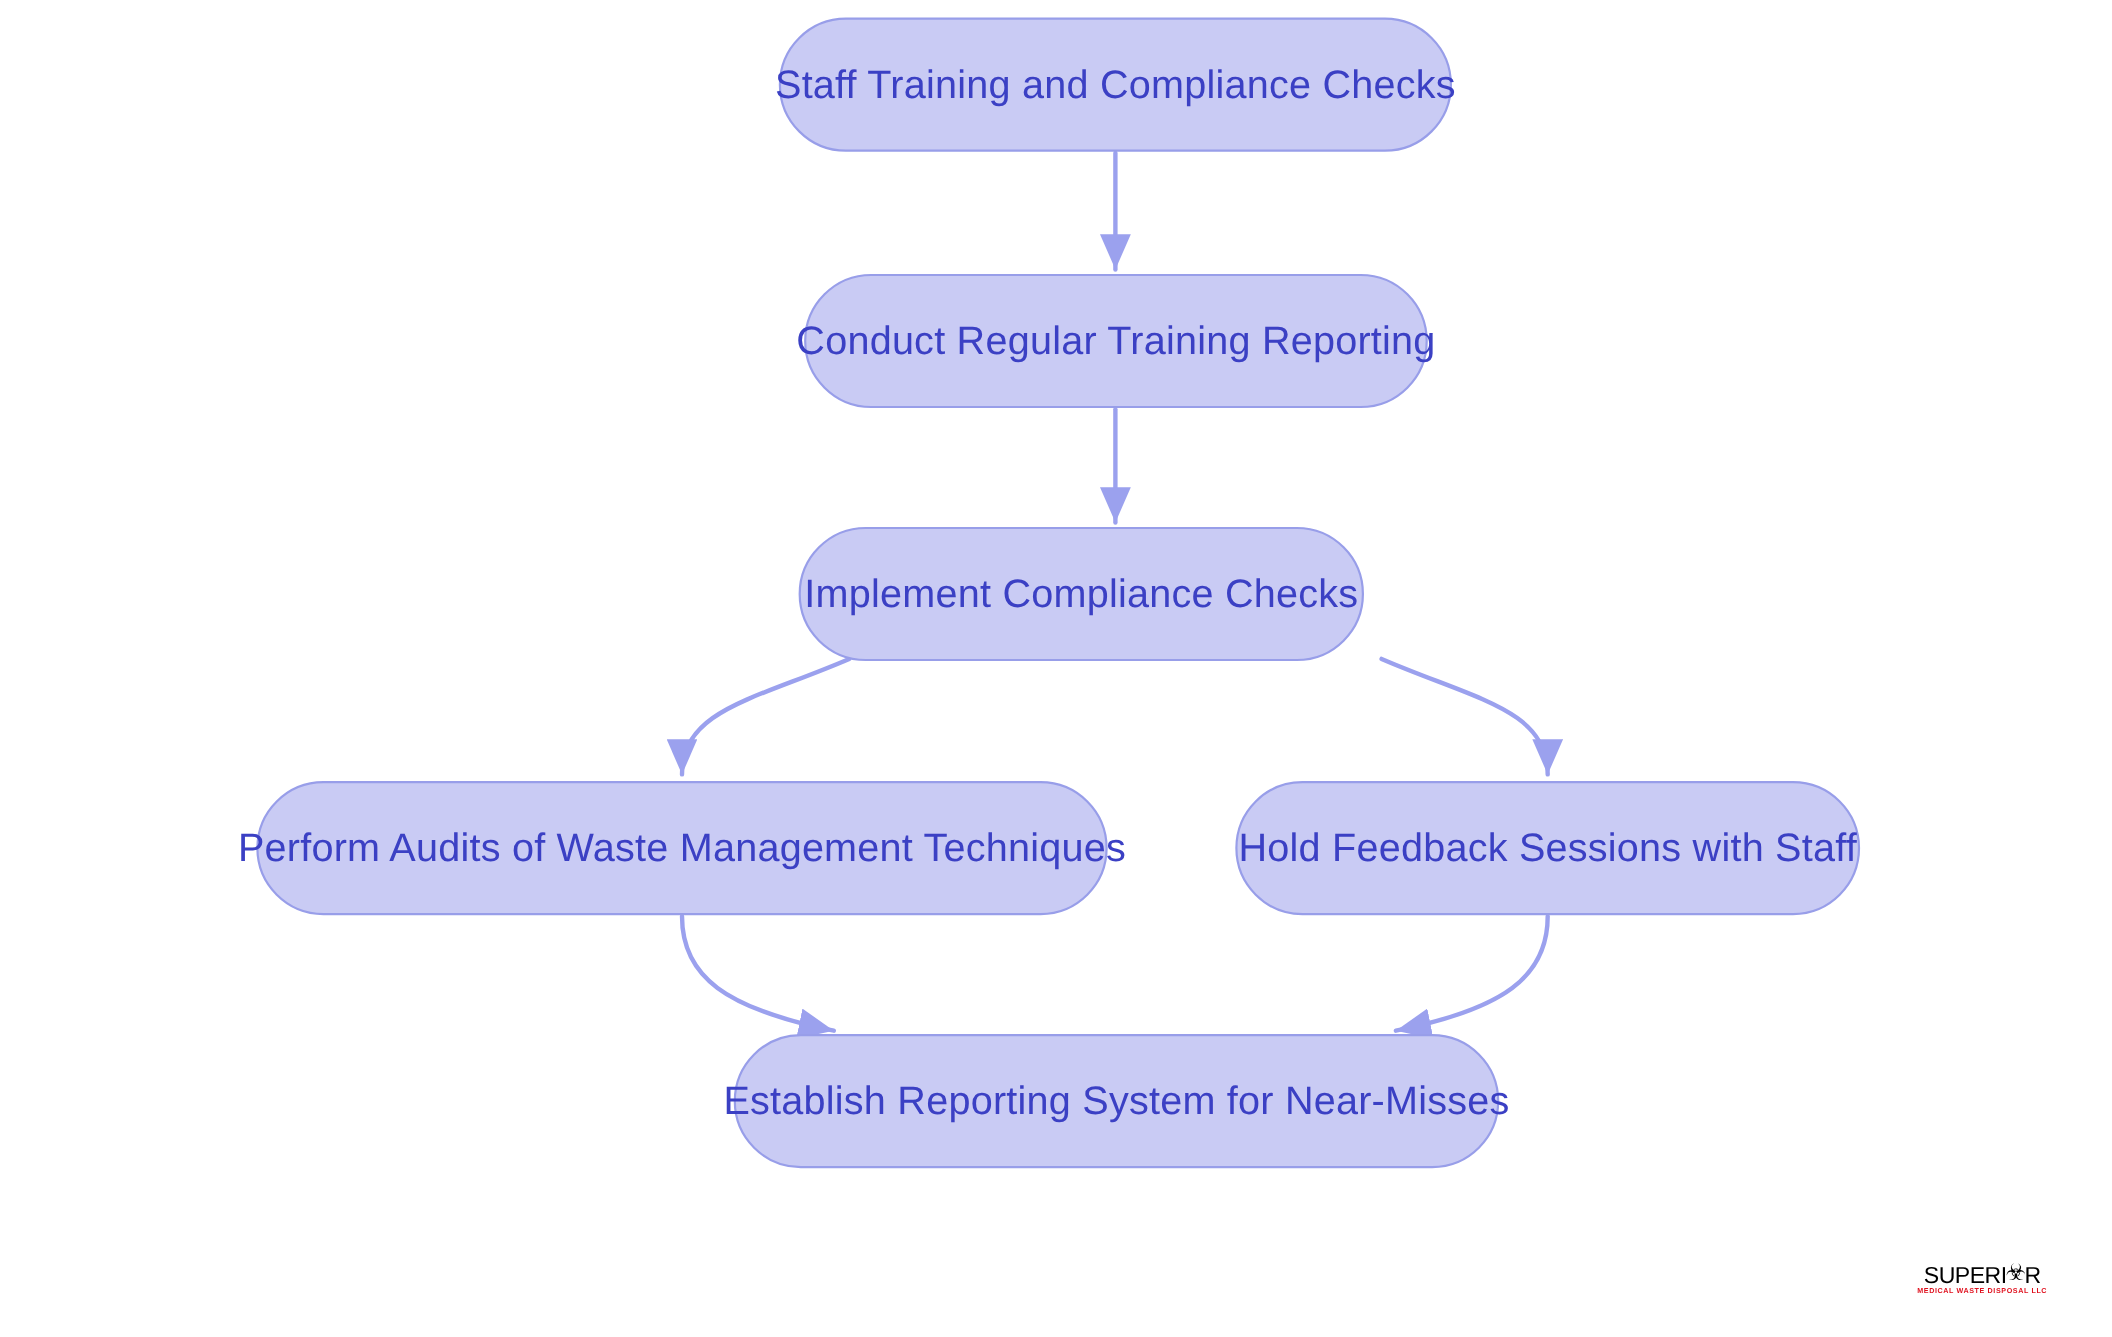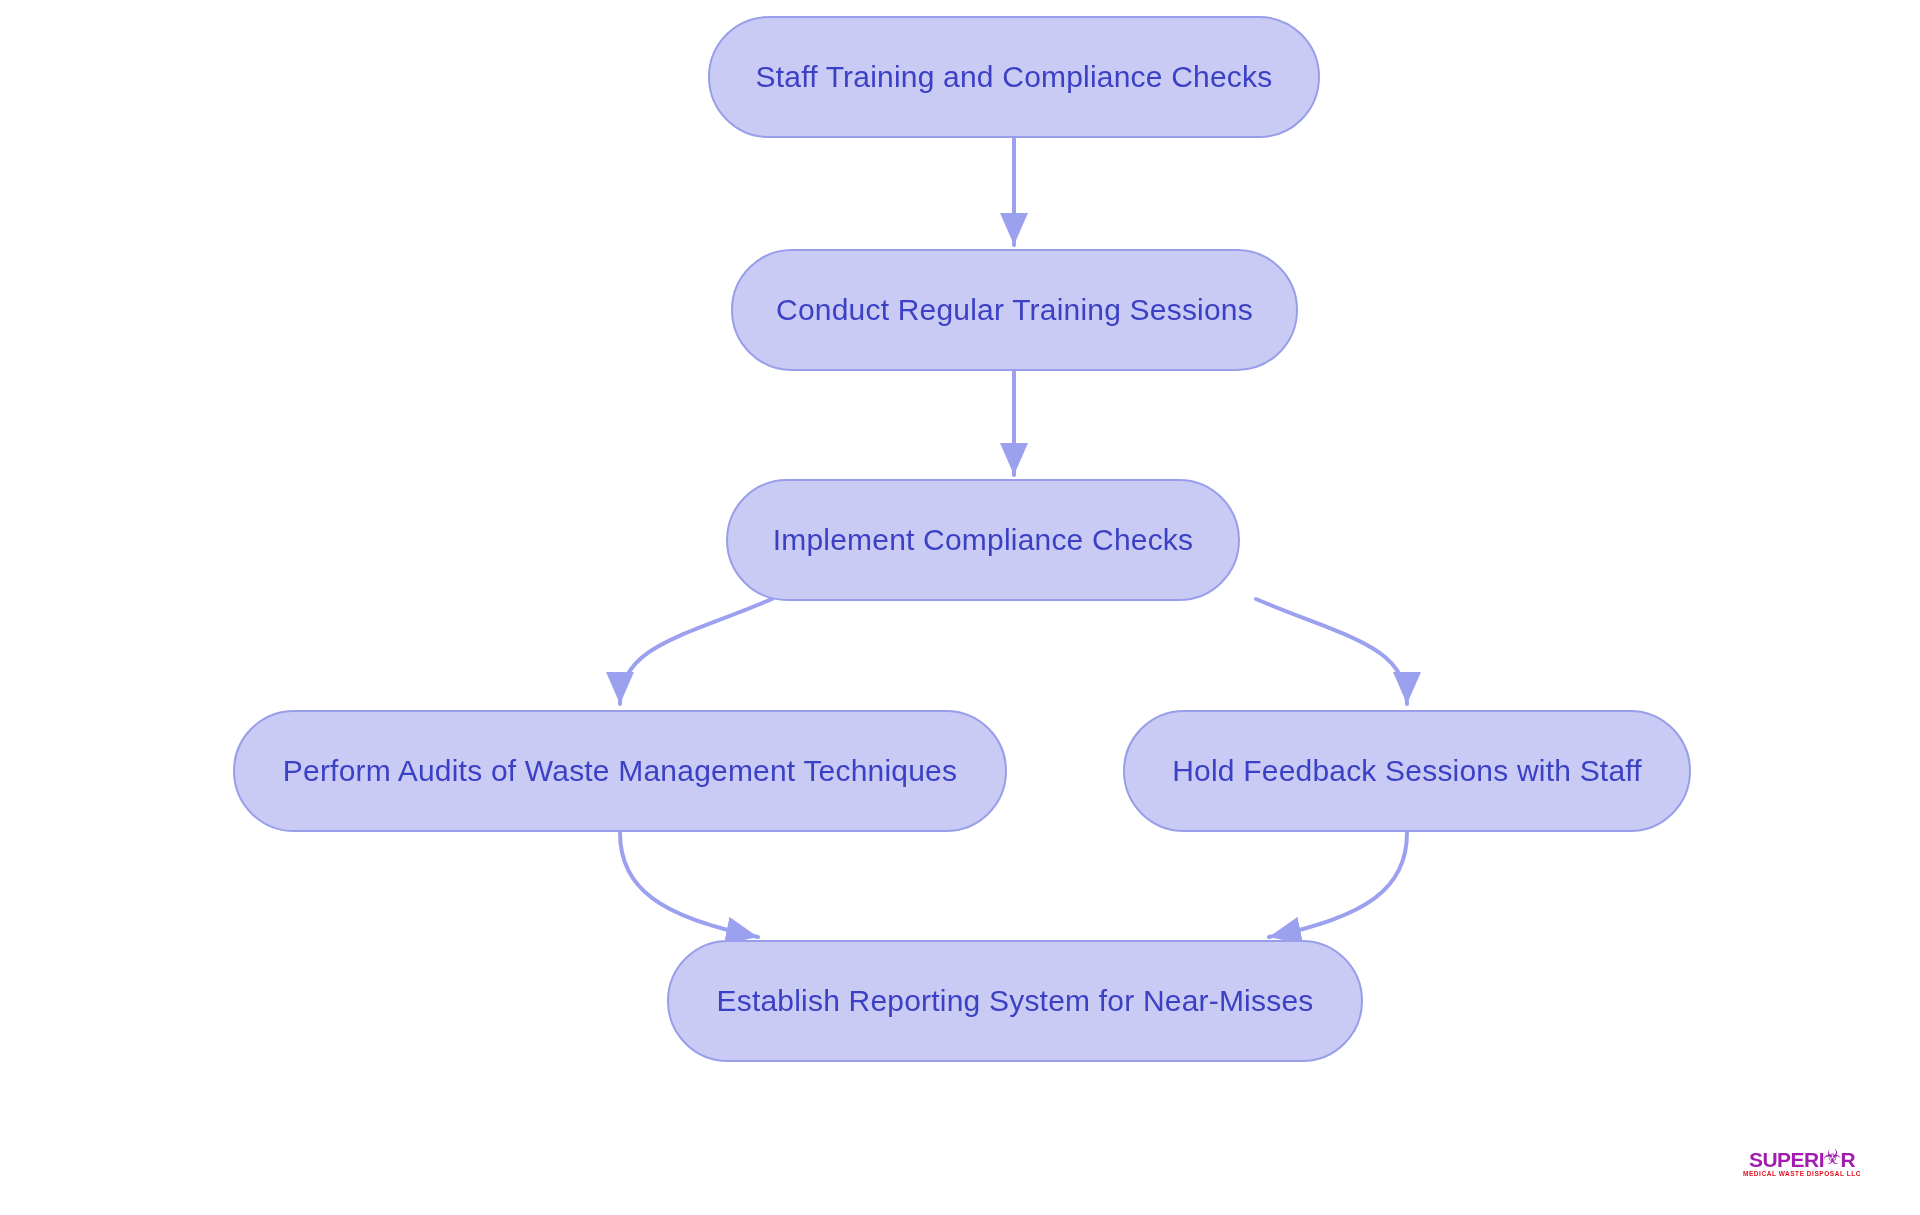--- a/index.html
+++ b/index.html
@@ -28,41 +28,42 @@
     box-sizing: border-box;
     height: 122px;
     border-radius: 61px;
     background: #c9cbf4;
     border: 2.5px solid #989ee9;
     display: flex;
     align-items: center;
     justify-content: center;
     text-align: center;
     color: #3b40c4;
-    font-size: 30px;
+    font-size: 36px;
     letter-spacing: 0.2px;
     white-space: nowrap;
   }
   .node span { padding: 0 30px; }
 
   .watermark {
     position: absolute;
     right: 53px;
     bottom: 38px;
     width: 130px;
     text-align: center;
     line-height: 1;
     user-select: none;
   }
   .watermark .brand {
-    color: #a21caf;
-    font-weight: bold;
+    color: #000000;
+    font-weight: normal;
     font-size: 21px;
     letter-spacing: -0.5px;
     display: flex;
+    align-items: center;
     justify-content: center;
     white-space: nowrap;
   }
   .watermark .brand .bio {
     font-size: 21px;
     line-height: 0.9;
     margin: 0 -1px;
     transform: translateY(-1px);
   }
   .watermark .tagline {
@@ -93,21 +94,21 @@
       <path d="M 620 833 C 620 888, 660 917, 758 937" marker-end="url(#arrow)"></path>
       <path d="M 1407 833 C 1407 888, 1367 917, 1269 937" marker-end="url(#arrow)"></path>
     </g>
   </svg>
 
   <div class="node" style="left:708px; top:16px;  width:612px;">
     <span>Staff Training and Compliance Checks</span>
   </div>
 
   <div class="node" style="left:731px; top:249px; width:567px;">
-    <span>Conduct Regular Training Sessions</span>
+    <span>Conduct Regular Training Reporting</span>
   </div>
 
   <div class="node" style="left:726px; top:479px; width:514px;">
     <span>Implement Compliance Checks</span>
   </div>
 
   <div class="node" style="left:1123px; top:710px; width:568px;">
     <span>Hold Feedback Sessions with Staff</span>
   </div>
 

